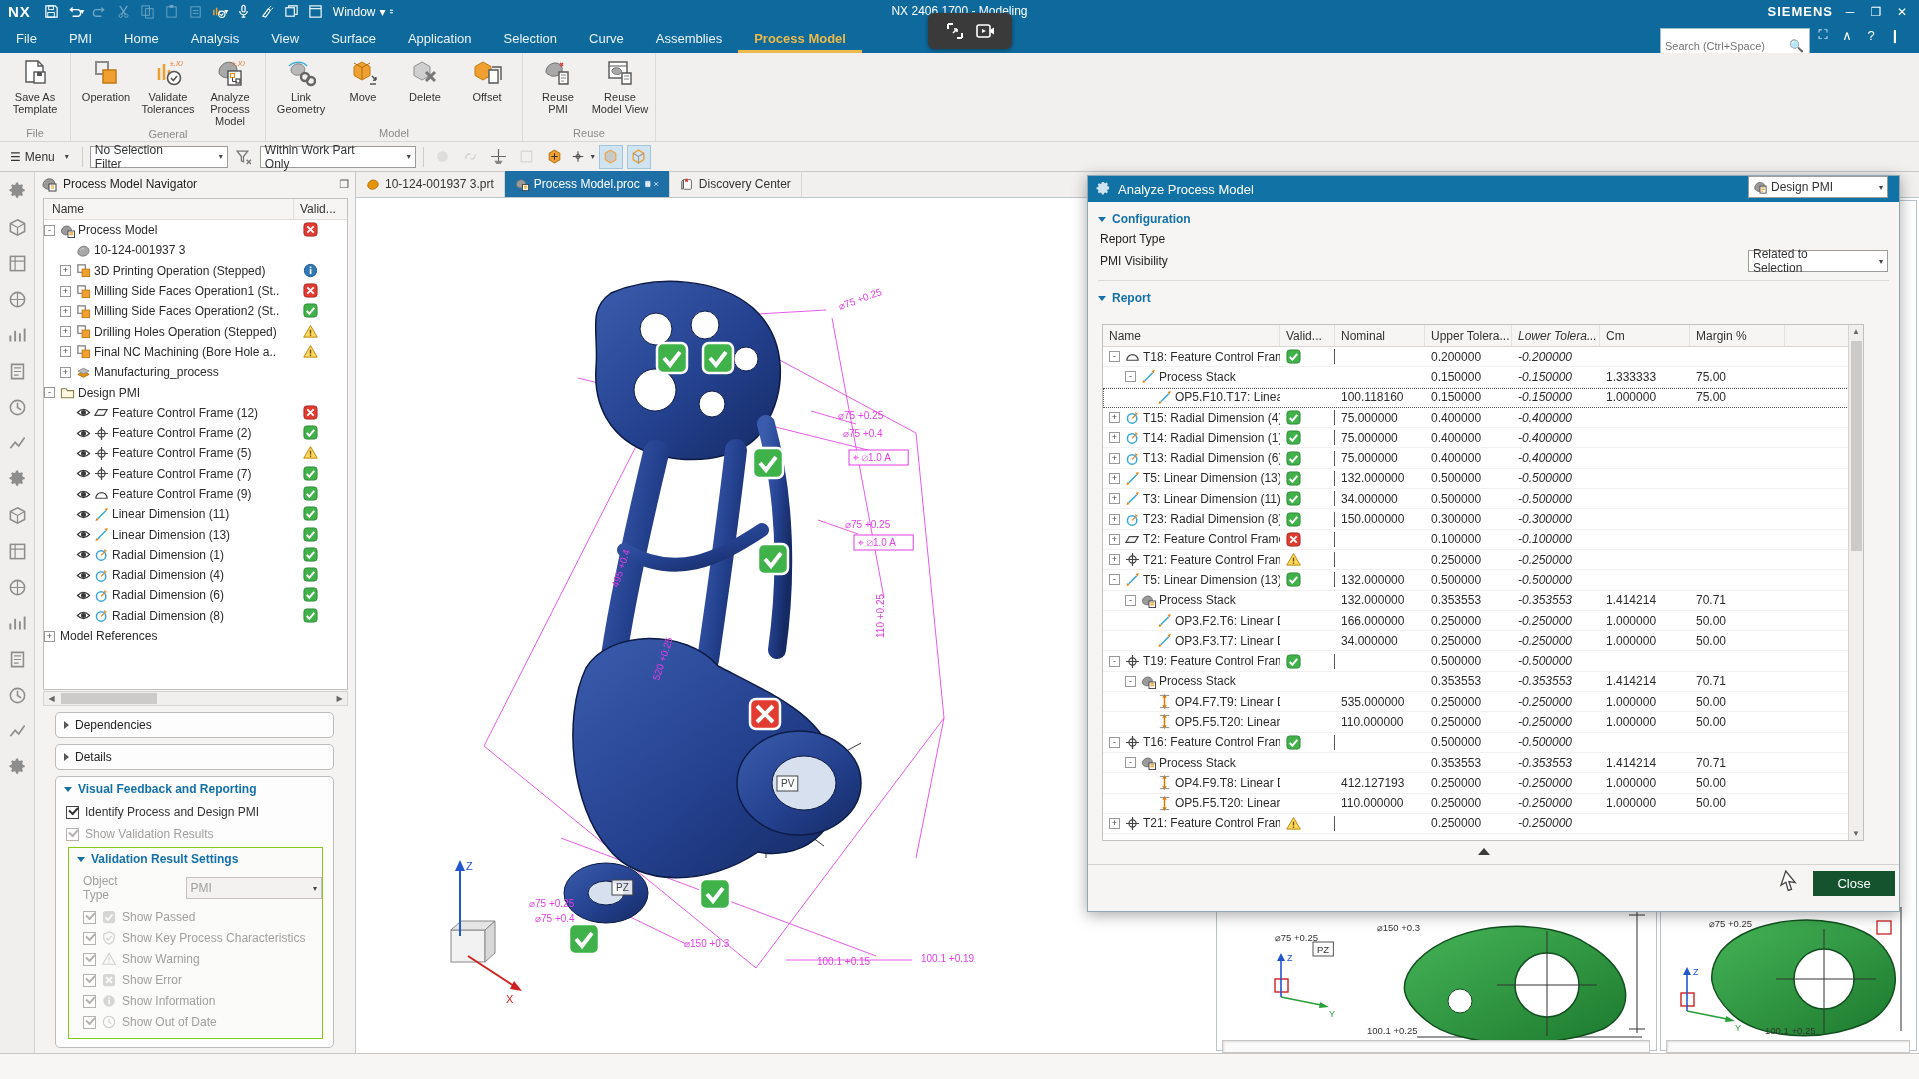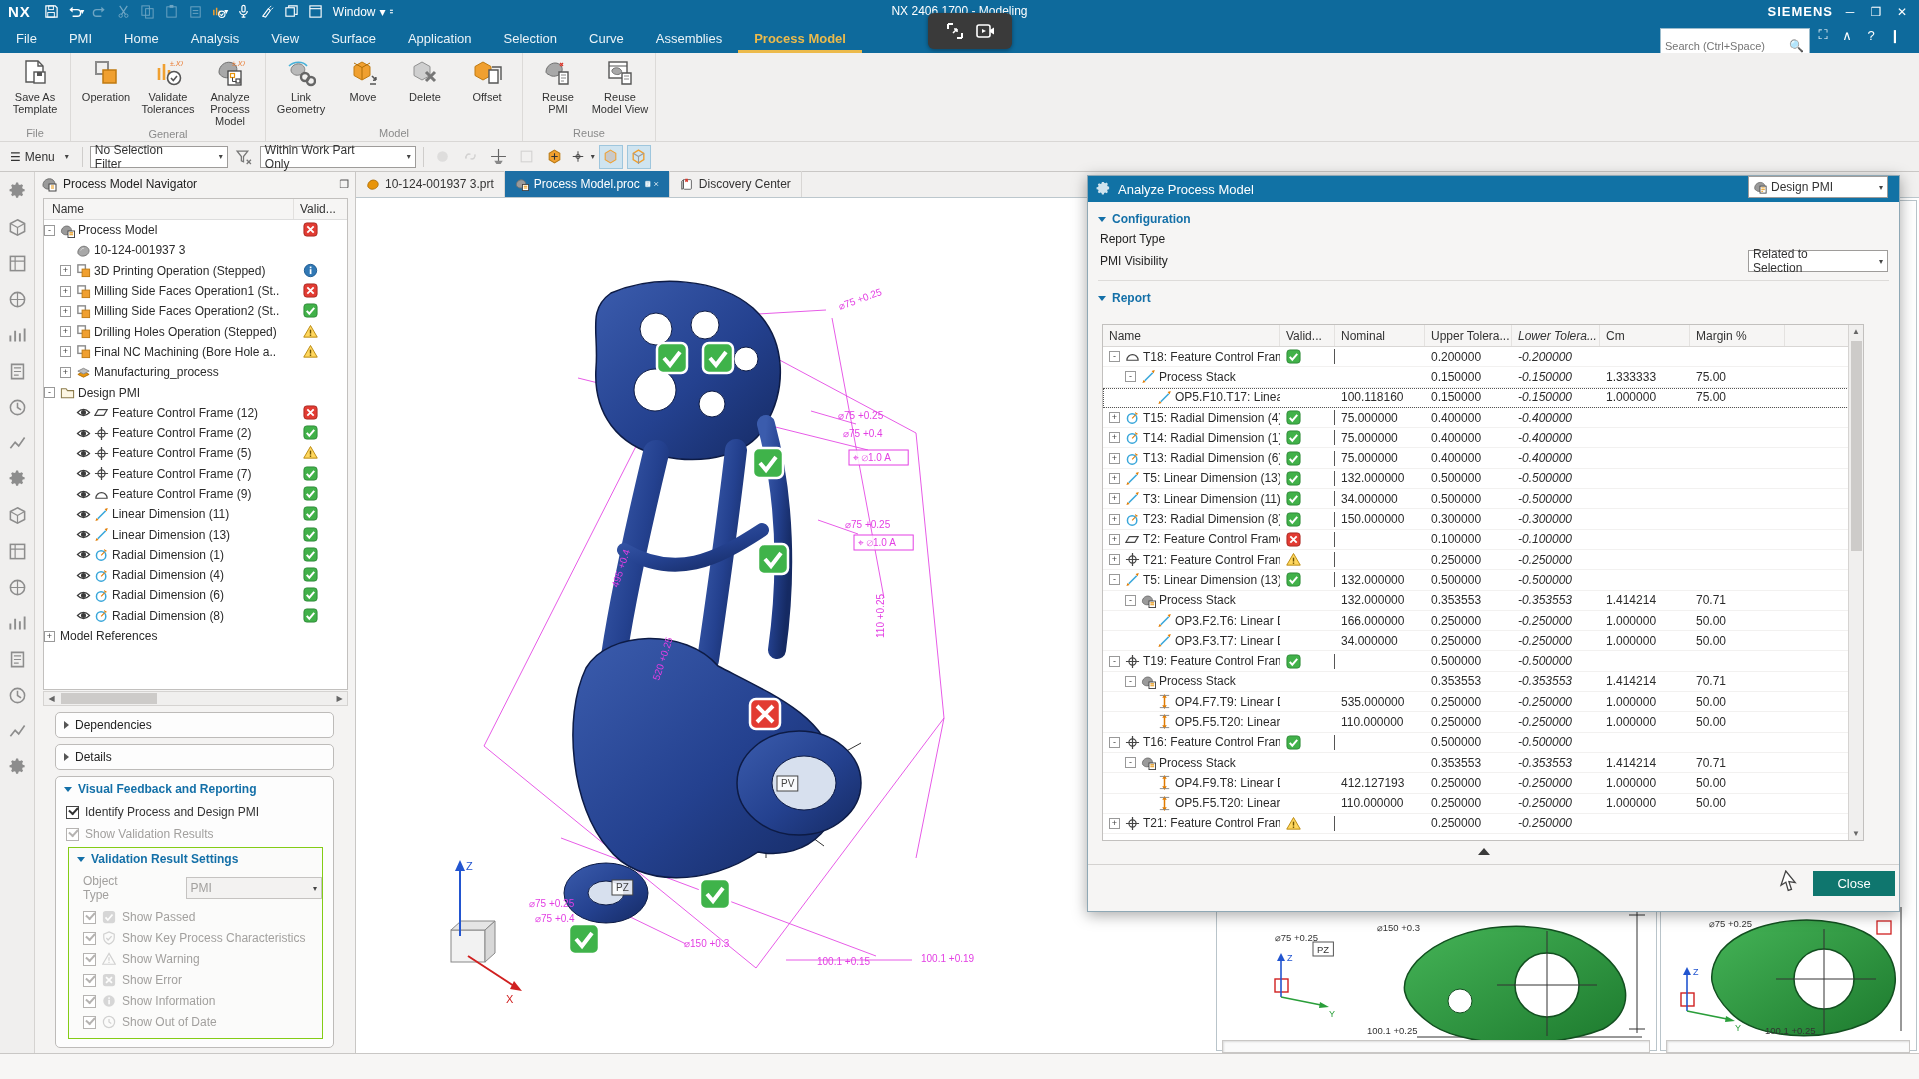--- a/index.html
+++ b/index.html
@@ -125,21 +125,21 @@
   .rrow { height:20.3px; display:flex; align-items:center; font-size:12px; color:#2b2b2b; border-bottom:1px solid #f2f1f0; }
   .rrow .cell { overflow:hidden; white-space:nowrap; padding-left:6px; flex:0 0 auto; }
   .rrow .cname { display:flex; align-items:center; gap:3px; }
   .rrow.selrow { outline:1px dotted #555; outline-offset:-1px; }
   .c-name{width:177px;} .c-valid{width:55px;border-right:1px solid #555;} .c-nom{width:90px;} .c-up{width:87px;} .c-lo{width:88px;font-style:italic;} .c-cm{width:90px;} .c-mg{width:95px;} .c-sp{flex:1;}
   .vscroll { position:absolute; right:0px; top:0; width:15px; height:515px; background:#f0efee; border-left:1px solid #d5d3d1; }
   .vscroll .a { position:absolute; left:0; width:14px; text-align:center; font-size:8px; color:#666; }
   .vscroll .vthumb { position:absolute; left:2px; top:16px; width:11px; height:210px; background:#cdcbc9; }
   .dlg-handle { position:absolute; left:390px; top:672px; width:0; height:0; border-bottom:7px solid #3a3a3a; border-left:6px solid transparent; border-right:6px solid transparent; }
   .dlg-footsep { position:absolute; left:0; top:688px; width:811px; height:1px; background:#d4d2d0; }
-  .close-btn { position:absolute; left:725px; top:695px; width:82px; height:25px; background:#0f766e; color:#fff; border:none; font-size:13px; font-family:"Liberation Sans",sans-serif; }
+  .close-btn { position:absolute; left:725px; top:695px; width:82px; height:25px; background:#14532d; color:#fff; border:none; font-size:13px; font-family:"Liberation Sans",sans-serif; }
 
   
   .statusbar { left:0; top:1053px; width:1919px; height:26px; background:#f7f6f5; border-top:1px solid #c9c7c5; }
 
   .cursor { left:1778px; top:870px; width:22px; height:22px; z-index:60; }
   .mag { font-size:12px; color:#555; padding-right:3px; }
   svg text { font-family:"Liberation Sans",sans-serif; }
 </style>
 </head>
 <body>

